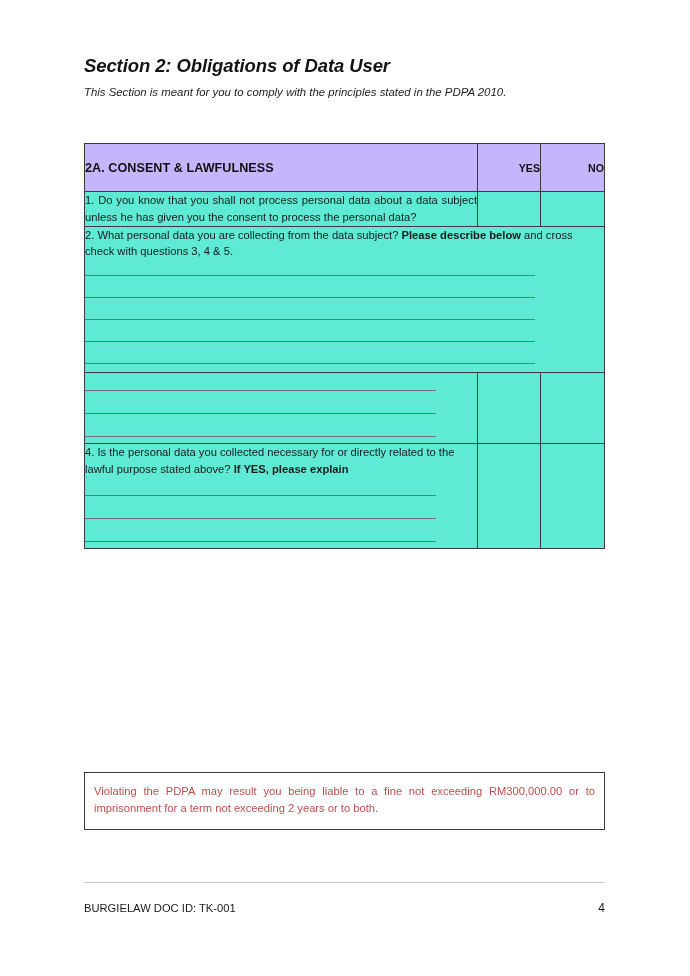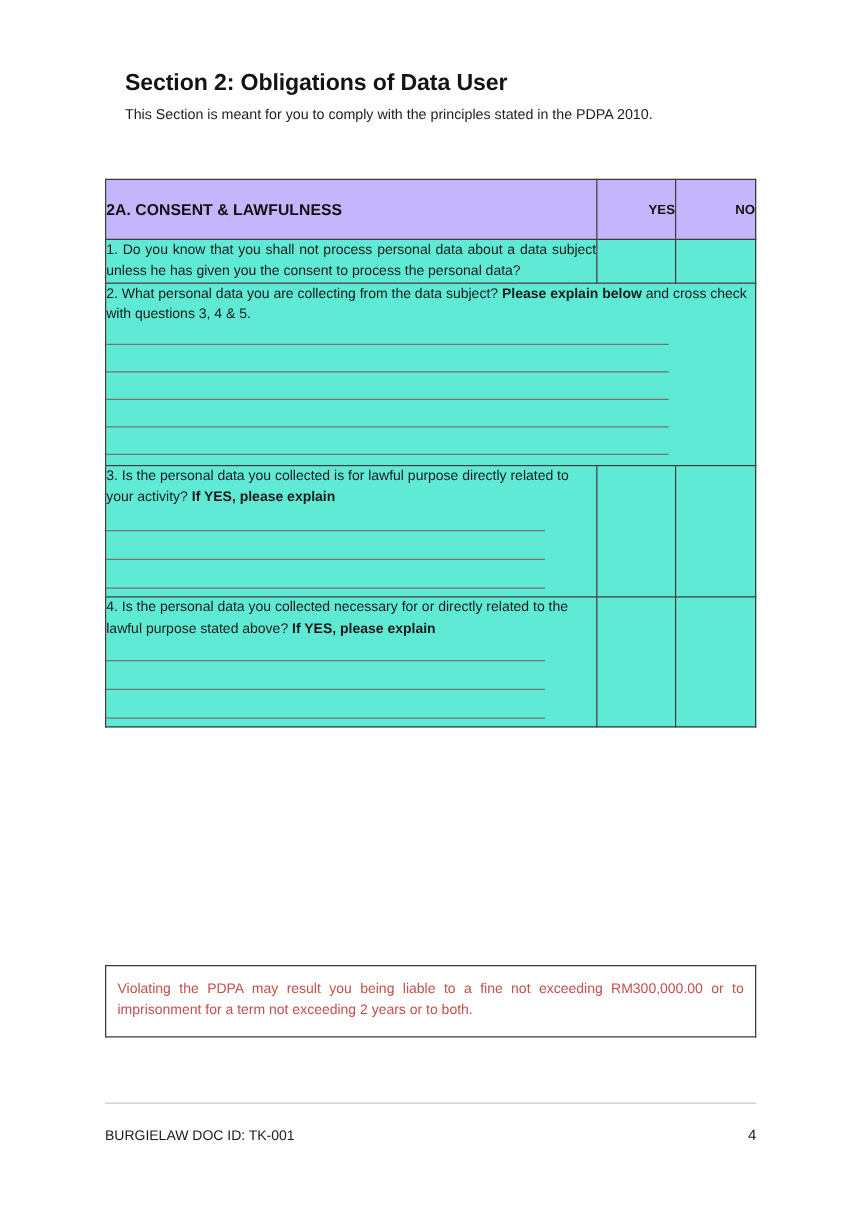--- a/index.html
+++ b/index.html
@@ -20,23 +20,24 @@
     left: 0; top: 0;
     width: 690px;
     height: 976px;
     background: #ffffff;
     box-sizing: border-box;
   }
 
   
   .heading-block {
     position: absolute;
-    left: 100px;
+    left: 84px;
     top: 55px;
     width: 520px;
+    font-style: italic;
   }
   .page-title {
     font-size: 18.5px;
     font-weight: bold;
     letter-spacing: -0.1px;
     color: #131313;
     margin: 0 0 9px 0;
     line-height: 1.15;
   }
   .page-subtitle {
@@ -197,34 +198,33 @@
       <tr>
         <td class="q-cell">
           <p class="q-text justify">1. Do you know that you shall not process personal data about a data subject unless he has given you the consent to process the personal data?</p>
         </td>
         <td></td>
         <td></td>
       </tr>
 
       <tr>
         <td class="q-cell" colspan="3">
-          <p class="q-text"><span>2. What personal data you are collecting from the data subject? </span><b>Please explain below</b><span> and cross check with questions 3, 4 &amp; 5.</span></p>
+          <p class="q-text"><span>2. What personal data you are collecting from the data subject? </span><b>Please describe below</b><span> and cross check with questions 3, 4 &amp; 5.</span></p>
           <div class="rules rules-q2">
             <div class="rule rule-wide"></div>
             <div class="rule rule-wide"></div>
             <div class="rule rule-wide"></div>
             <div class="rule rule-wide"></div>
             <div class="rule rule-wide"></div>
           </div>
         </td>
       </tr>
 
       <tr>
         <td class="q-cell">
-          <p class="q-text"><span>3. Is the personal data you collected is for lawful purpose directly related to your activity? </span><b>If YES, please explain</b></p>
           <div class="rules rules-q34">
             <div class="rule rule-short"></div>
             <div class="rule rule-short"></div>
             <div class="rule rule-short"></div>
           </div>
         </td>
         <td></td>
         <td></td>
       </tr>
 

